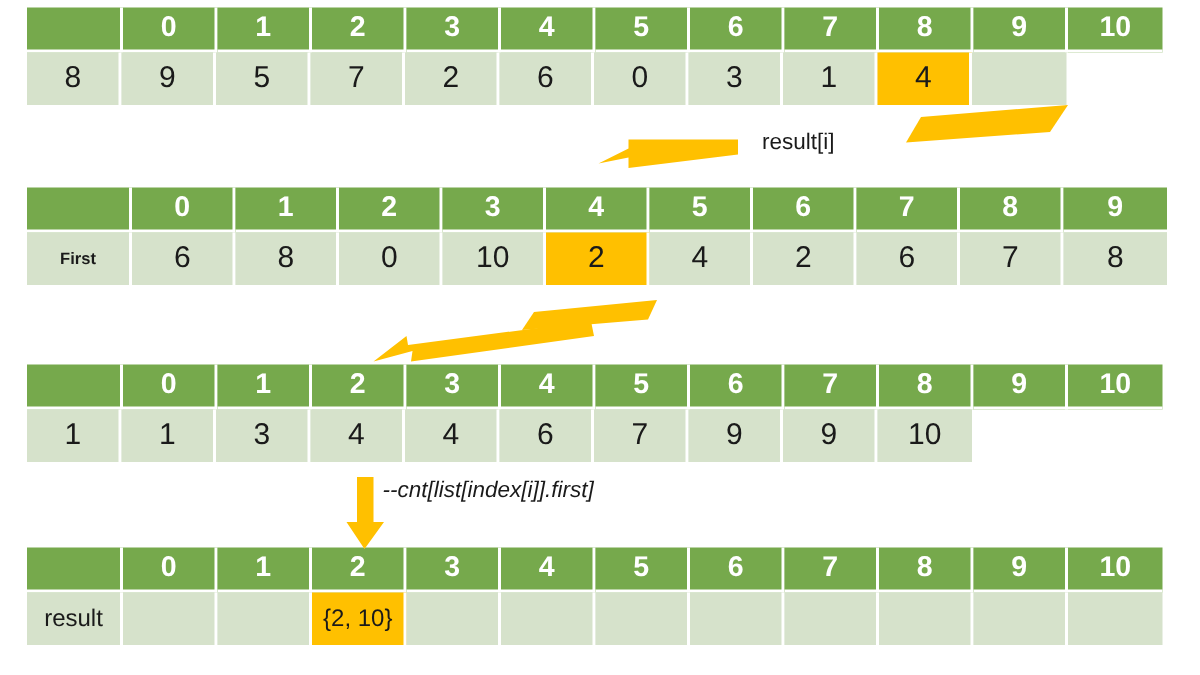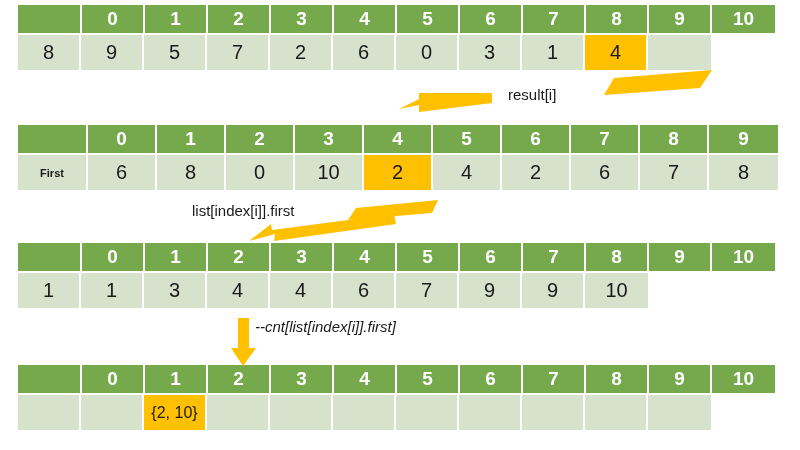--- a/index.html
+++ b/index.html
@@ -194,20 +194,21 @@
         <div class="cell" style="width: 63px; height: 30px;">3</div>
         <div class="cell" style="width: 63px; height: 30px;">4</div>
         <div class="cell" style="width: 63px; height: 30px;">5</div>
         <div class="cell" style="width: 63px; height: 30px;">6</div>
         <div class="cell" style="width: 63px; height: 30px;">7</div>
         <div class="cell" style="width: 63px; height: 30px;">8</div>
         <div class="cell" style="width: 63px; height: 30px;">9</div>
         <div class="cell" style="width: 63px; height: 30px;">10</div>
       </div>
     <div class="trow data">
+      <div class="cell lbl" style="width:64px;height:35px;">result</div>
     <div class="cell" style="width: 63px; height: 35px;"></div>
         <div class="cell" style="width: 63px; height: 35px;"></div>
         <div class="cell hl small" style="width: 63px; height: 35px;">{2, 10}</div>
         <div class="cell" style="width: 63px; height: 35px;"></div>
         <div class="cell" style="width: 63px; height: 35px;"></div>
         <div class="cell" style="width: 63px; height: 35px;"></div>
         <div class="cell" style="width: 63px; height: 35px;"></div>
         <div class="cell" style="width: 63px; height: 35px;"></div>
         <div class="cell" style="width: 63px; height: 35px;"></div>
         <div class="cell" style="width: 63px; height: 35px;"></div>
@@ -222,16 +223,15 @@
     <polygon points="492,93 492,103 419,112 419,105 399,109 419,99 419,93" fill="#ffc000"></polygon>
 
     <polygon points="438,200 432,213 348,220 356,208" fill="#ffc000"></polygon>
 
     <polygon points="394,214 396,224 274,241 275,234 249,241 271,224 272,230" fill="#ffc000"></polygon>
 
     <polygon points="238,318 249,318 249,348 256,348 243,366 231,348 238,348" fill="#ffc000"></polygon>
   </svg>
 
   <div class="anno" style="left:508px; top:86px;">result[i]</div>
-  <div class="anno" style="left:192px; top:202px;">list[index[i]].first</div>
   <div class="anno" style="left:255px; top:318px;font-style:italic;">--cnt[list[index[i]].first]</div>
 
 </div>
 
 </body></html>

